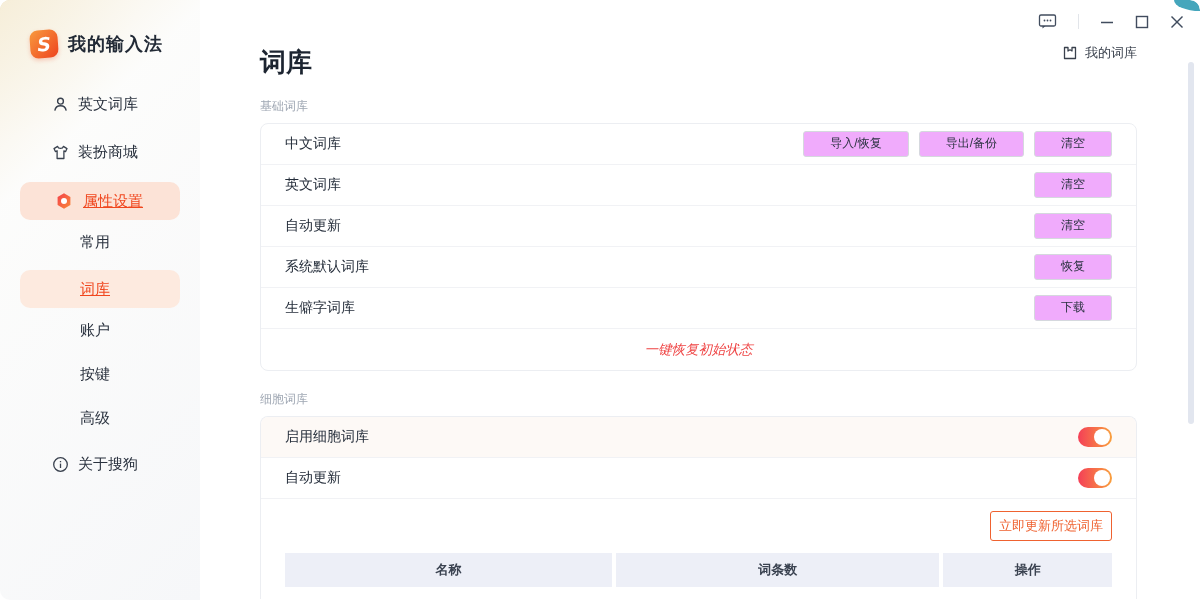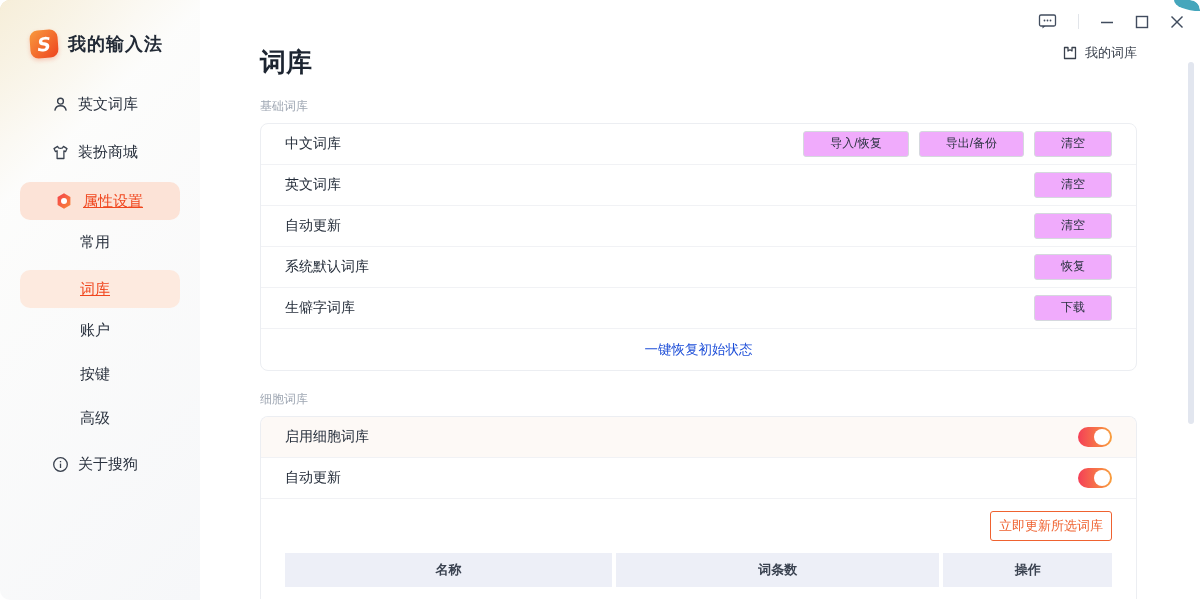--- a/index.html
+++ b/index.html
@@ -59,21 +59,21 @@
   .card2{ border-bottom:none; border-radius:8px 8px 0 0; height:183px; }
   .row{ height:41px; display:flex; align-items:center; justify-content:space-between; padding:0 24px; border-bottom:1px solid #f1f2f5;gap:36px; }
   .row:last-child{ border-bottom:none; }
   .row-label{ font-size:14px; color:#242d3a; }
   .btn-group{ display:flex; gap:10px; }
   .btn{
     font-size:12px; color:#2a3240; background:#f0abfc; border:1px solid #d5d8de;
     border-radius:3px; padding:5px 26px; line-height:1.15; cursor:pointer; white-space:nowrap;
   }
   .footer-link-row{ height:41px; display:flex; align-items:center; justify-content:center; }
-  .restore-link{ color:#1d4ed8; font-size:13.5px; cursor:pointer; }
+  .restore-link{ color:#ef4444; font-size:13.5px; cursor:pointer;font-style:italic; }
   .row-tinted{ background:#fdf9f6; }
   .toggle{
     width:34px; height:20px; border-radius:10px; position:relative; cursor:pointer;
     background:linear-gradient(90deg,#f43f57,#f9a03d);
   }
   .toggle .knob{ position:absolute; right:2px; top:2px; width:16px; height:16px; background:#fff; border-radius:50%; }
   .update-row{ height:54px; display:flex; align-items:center; justify-content:flex-end; padding:0 24px; }
   .update-btn{
     color:#ef6230; border:1px solid #ef6230; background:#fff; border-radius:3px;
     font-size:13px; padding:5px 8px; cursor:pointer;

